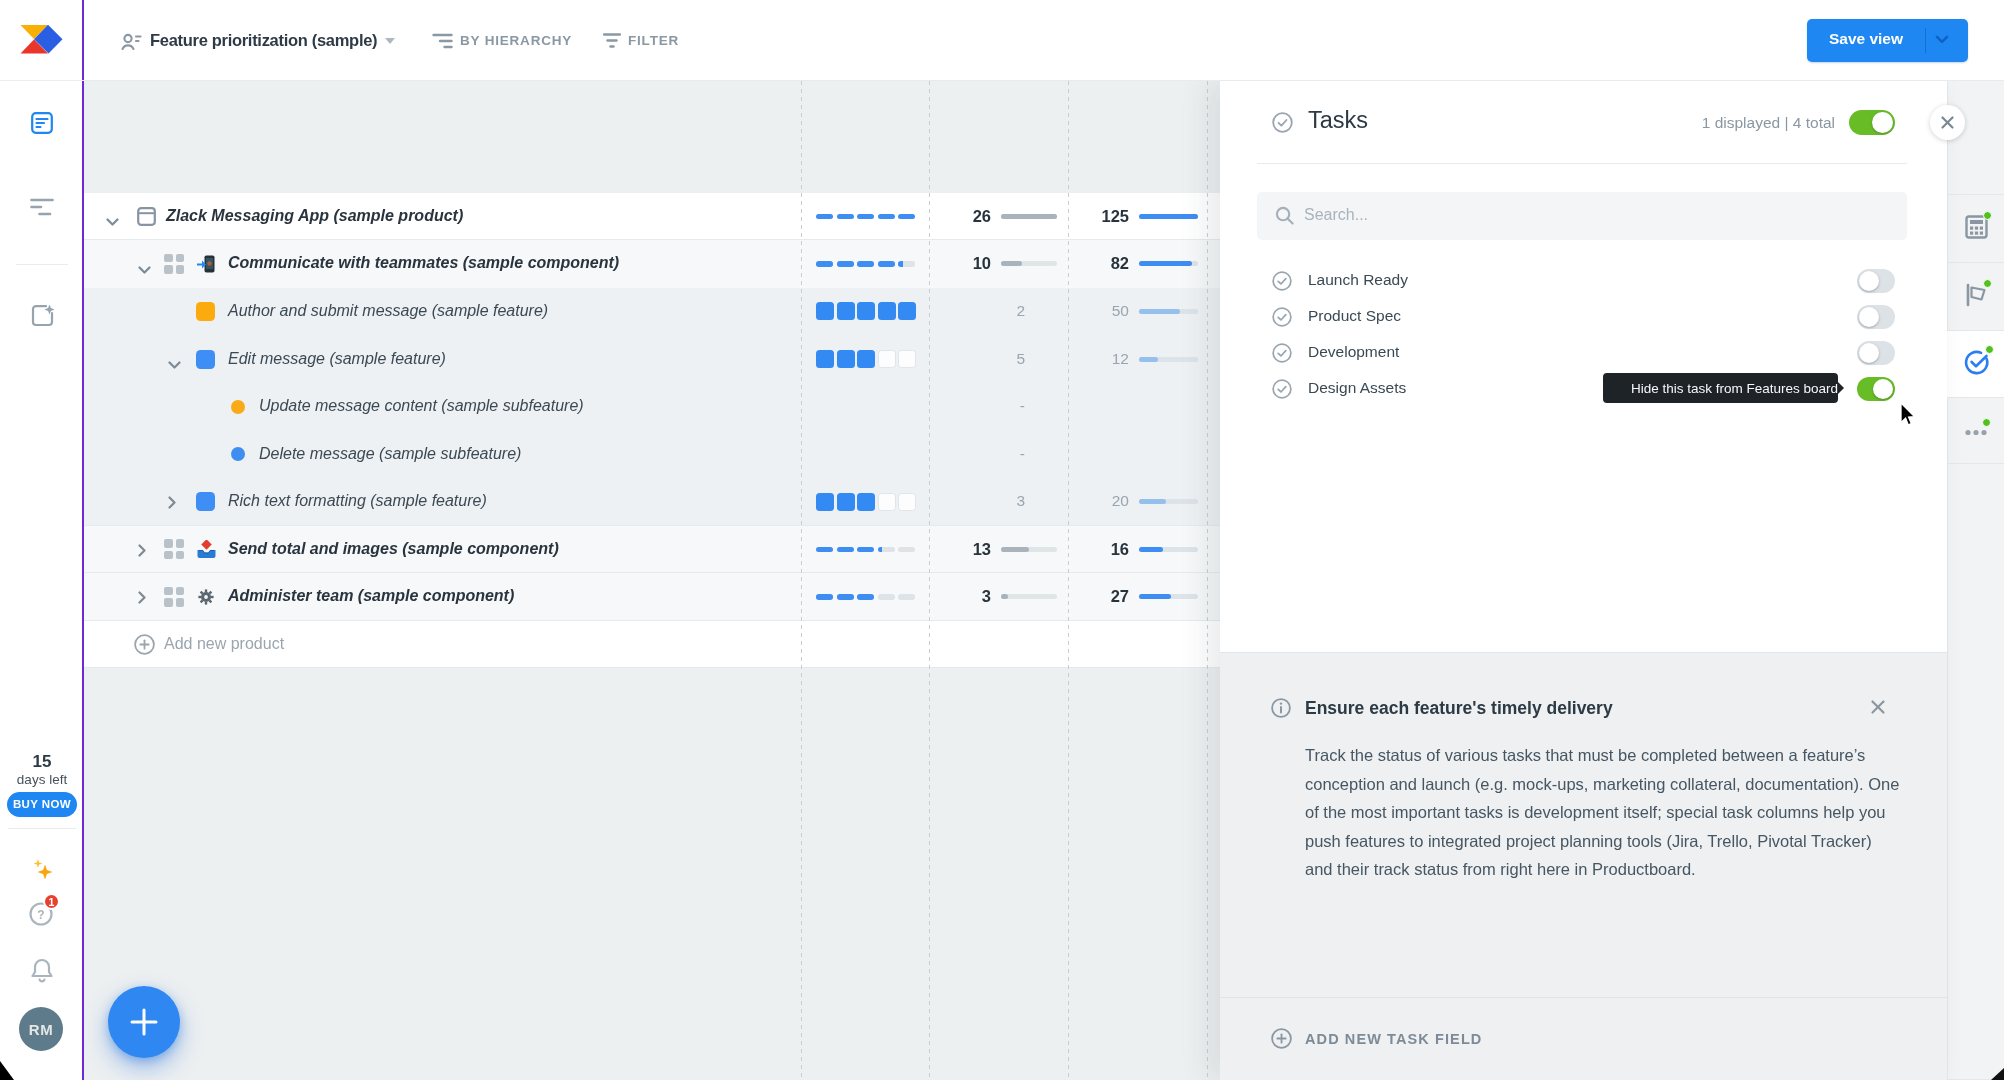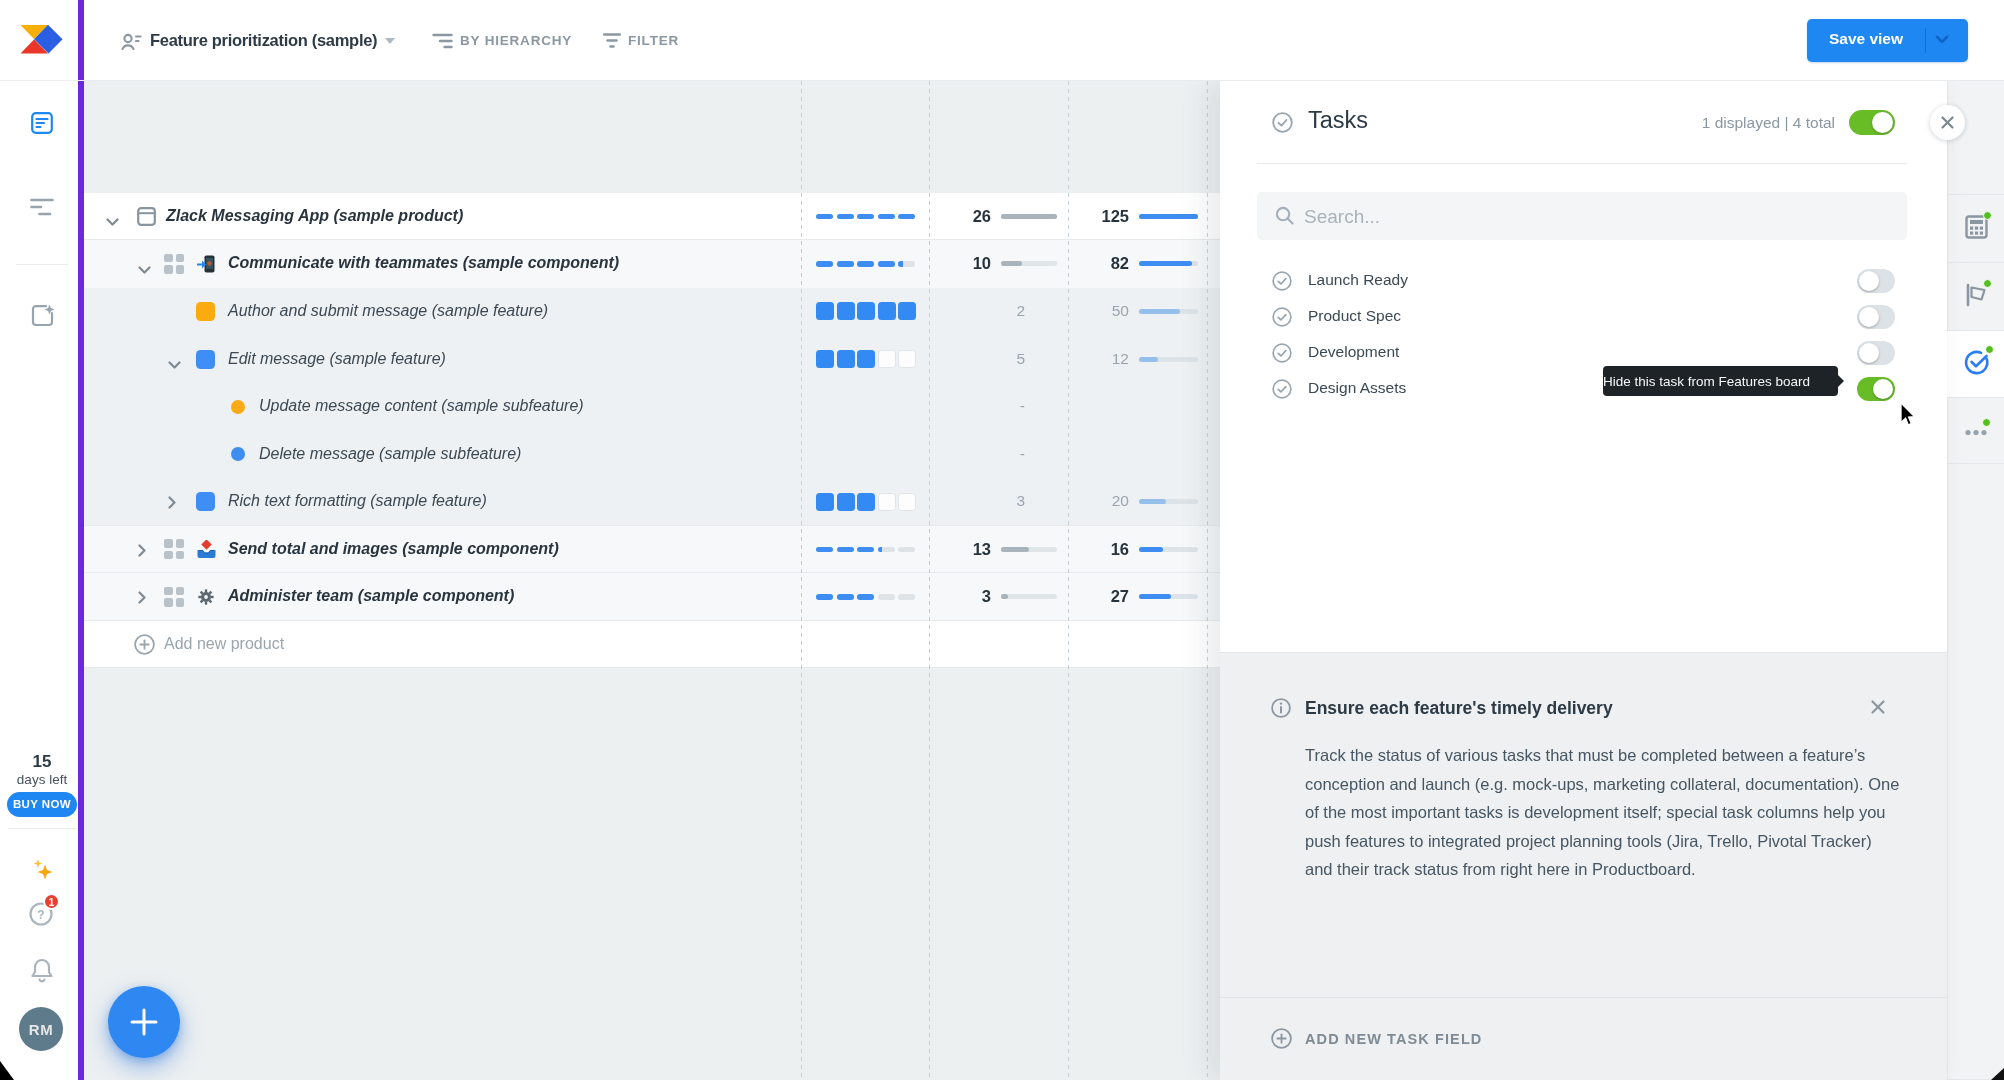--- a/index.html
+++ b/index.html
@@ -19,21 +19,21 @@
   #filter-label { left:544px; }
   #top-search { left:626px; top:18px; width:954px; height:44px; background:#f4f6f7; border-radius:6px; }
   #top-search-icon { left:16px; top:12px; position:absolute; }
   #top-search-ph { position:absolute; left:44px; top:12px; font-size:15.5px; color:#9aa6b1; }
   #save-view { left:1723px; top:19px; width:161px; height:43px; background:#1e87f2; border-radius:5px; box-shadow:0 1px 2px rgba(20,90,180,.25); }
   #save-view-label { position:absolute; left:0; top:11px; width:118px; text-align:center; font-size:15.5px; font-weight:700; color:#fff; }
   #save-view-divider { position:absolute; left:118px; top:9px; width:1px; height:25px; background:rgba(13,80,160,.45); }
   #save-view-caret { position:absolute; left:128px; top:16px; }
 
   
-  #rail { left:0; top:0; width:84px; height:1080px; background:#fff; border-right:6px solid #6d28d9; z-index:40; }
+  #rail { left:0; top:0; width:84px; height:1080px; background:#fff; border-right:2px solid #6d28d9; z-index:40; }
   .rail-item { position:absolute; left:0; width:84px; display:flex; justify-content:center; }
   #rail-divider1 { position:absolute; left:16px; top:264px; width:52px; height:1px; background:#e9ecee; }
   #rail-divider2 { position:absolute; left:8px; top:828px; width:68px; height:1px; background:#e9ecee; }
   #trial-days { position:absolute; left:0; top:752px; width:84px; text-align:center; font-size:17px; font-weight:700; color:#2c3a45; }
   #trial-caption { position:absolute; left:0; top:772px; width:84px; text-align:center; font-size:13.5px; color:#45525c; }
   #buy-now { position:absolute; left:7px; top:792px; width:70px; height:25px; border-radius:13px; background:#1e87f2; color:#fff; font-size:11.5px; font-weight:700; letter-spacing:.4px; text-align:center; line-height:25px; }
   #avatar { position:absolute; left:19px; top:1007px; width:44px; height:44px; border-radius:50%; background:#5e7b8b; color:#e5e5e5; font-size:15px; font-weight:700; letter-spacing:.6px; display:flex; align-items:center; justify-content:center; }
   #help-badge { position:absolute; left:14px; top:-6px; width:17px; height:17px; border-radius:50%; background:#e8402f; border:2px solid #fff; color:#fff; font-size:10.5px; font-weight:700; display:flex; align-items:center; justify-content:center; }
   #fab { position:absolute; left:108px; top:986px; width:72px; height:72px; border-radius:50%; background:#2f88f1; box-shadow:0 10px 24px rgba(47,120,220,.45), 0 3px 8px rgba(47,120,220,.35); z-index:45; display:flex; align-items:center; justify-content:center; }
 
@@ -68,27 +68,27 @@
   #addnew-label { position:absolute; left:80px; font-size:16px; color:#9aa5ae; }
 
   
   #panel { left:1220px; top:81px; width:727px; height:999px; background:#fff; box-shadow:-12px 0 28px rgba(30,45,60,.10); z-index:10; }
   #panel-check { position:absolute; left:52px; top:31px; }
   #panel-title { position:absolute; left:88px; top:26px; font-size:23.5px; color:#2c3a46; }
   #panel-count { position:absolute; right:112px; top:33px; font-size:15.5px; color:#8a97a2; }
   #panel-divider { position:absolute; left:37px; top:82px; width:650px; height:1px; background:#e8ebed; }
   #panel-search { position:absolute; left:37px; top:111px; width:650px; height:48px; background:#f3f5f6; border-radius:5px; }
   #panel-search-icon { position:absolute; left:18px; top:14px; }
-  #panel-search-ph { position:absolute; left:47px; top:14px; font-size:19px; color:#a8b3bd; }
+  #panel-search-ph { position:absolute; left:47px; top:14px; font-size:16px; color:#a8b3bd; }
   .task-row { position:absolute; left:0; width:727px; height:36px; }
   .task-check { position:absolute; left:52px; top:8px; }
   .task-label { position:absolute; left:88px; top:8px; font-size:15.5px; color:#3a4853; }
   .toggle { position:absolute; border-radius:13px; }
   .toggle .knob { position:absolute; background:#fff; border-radius:50%; box-shadow:0 1px 2.5px rgba(40,50,60,.35); }
-  #tooltip { position:absolute; left:383px; top:285px; width:235px; height:30px; background:#1e2328; border-radius:4px; color:#f6f8f9; font-size:13.5px; display:flex; align-items:center; justify-content:flex-start; white-space:nowrap; z-index:12; }
+  #tooltip { position:absolute; left:383px; top:292px; width:235px; height:30px; background:#1e2328; border-radius:4px; color:#f6f8f9; font-size:13.5px; display:flex; align-items:center; justify-content:flex-end; white-space:nowrap; z-index:12; }
   #tooltip-arrow { position:absolute; right:-6px; top:9px; width:0; height:0; border-top:6px solid transparent; border-bottom:6px solid transparent; border-left:6px solid #1e2328; }
 
   
   #infosec { position:absolute; left:0; top:571px; width:727px; height:428px; background:#eef0f1; border-top:1px solid #e2e6e8; }
   #info-icon { position:absolute; left:51px; top:45px; }
   #info-title { position:absolute; left:85px; top:45px; font-size:17.5px; font-weight:700; color:#2c3a45; }
   #info-close { position:absolute; left:650px; top:46px; }
   #info-p1 { position:absolute; left:85px; top:88px; width:596px; font-size:16.5px; line-height:28.6px; color:#475663; }
   #info-p2 { position:absolute; left:85px; top:251px; width:596px; font-size:16.5px; line-height:28.6px; color:#475663; }
   #learn-more { color:#2d8cf0; }

